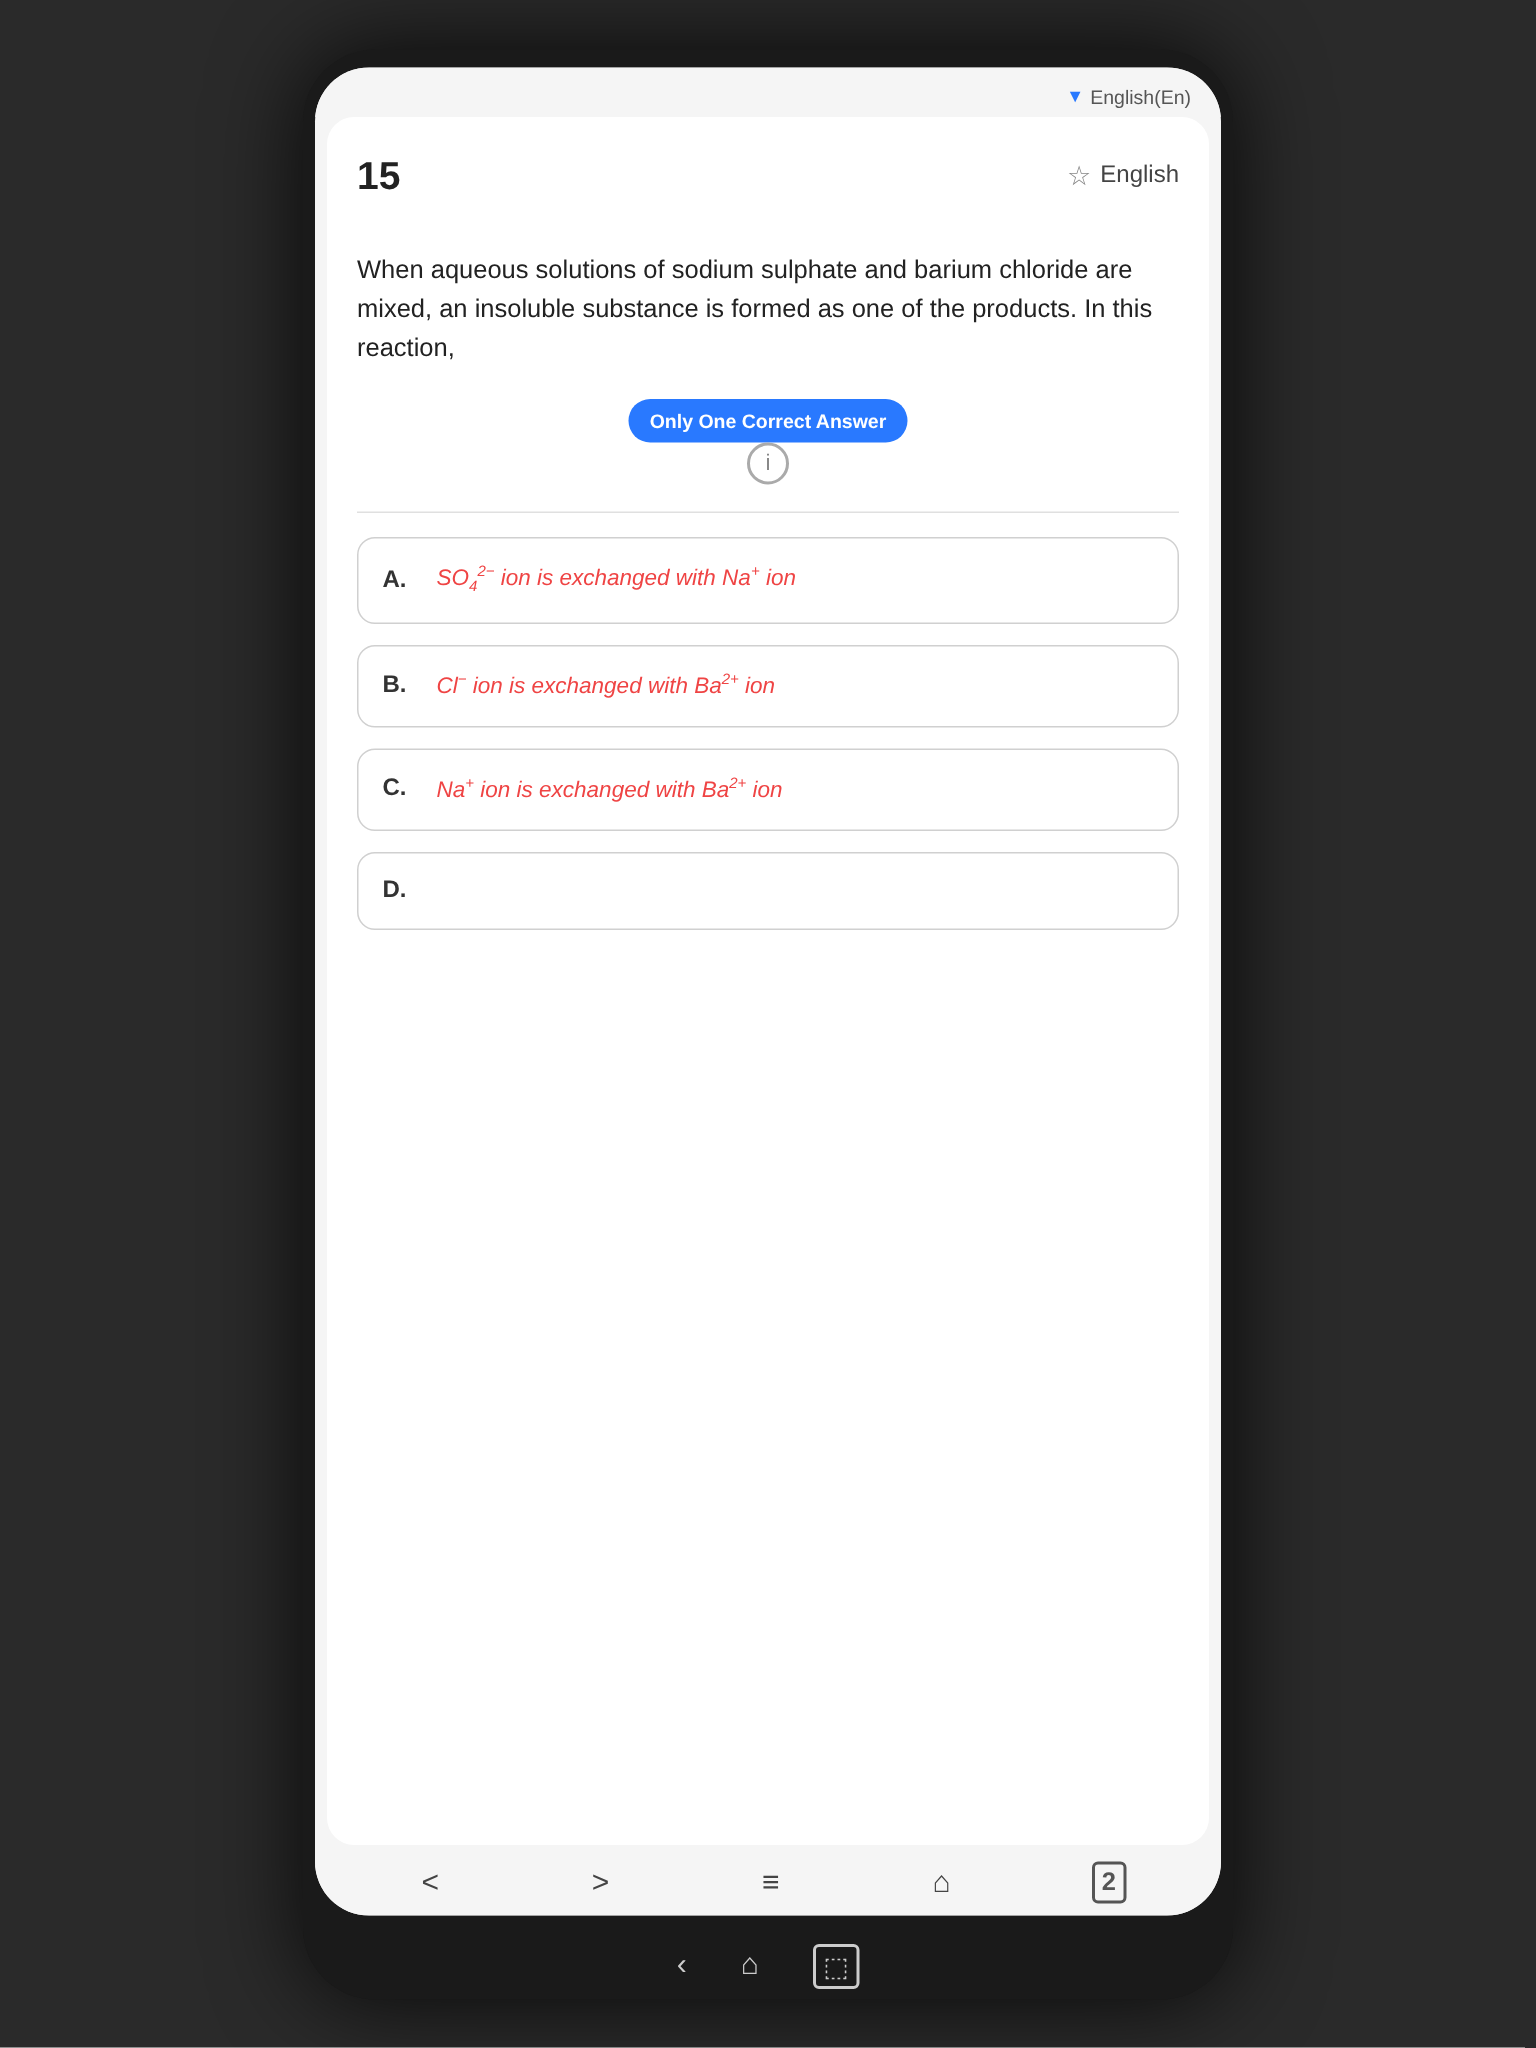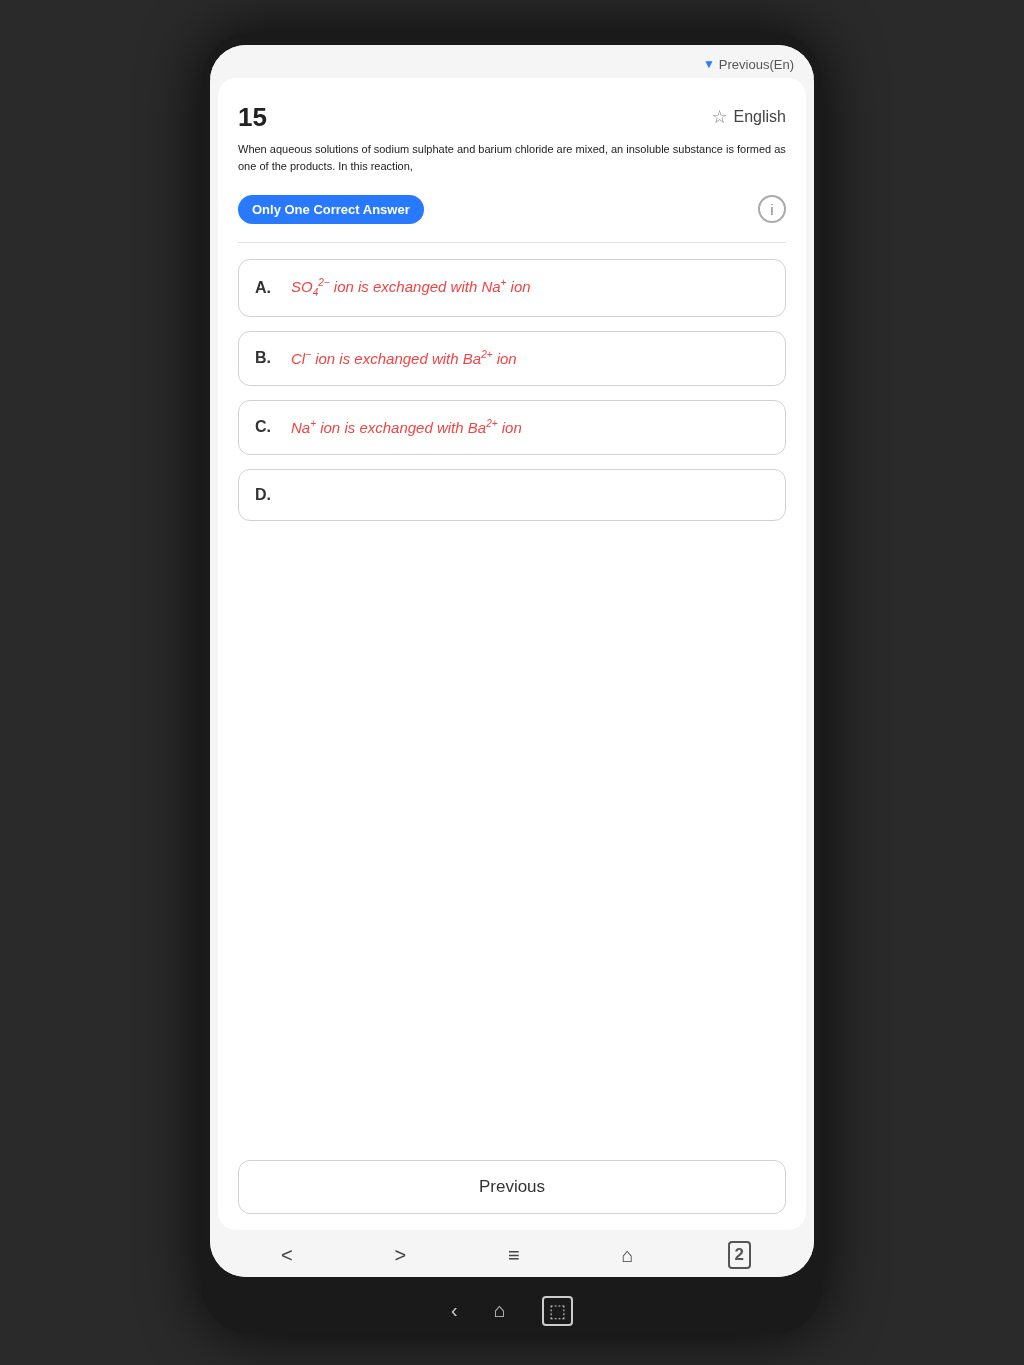--- a/index.html
+++ b/index.html
@@ -62,21 +62,21 @@
       padding: 24px 20px 16px 20px;
       display: flex;
       flex-direction: column;
       overflow: hidden;
     }
 
     .question-header {
       display: flex;
       justify-content: space-between;
       align-items: center;
-      margin-bottom: 8px;
+      margin-bottom: 34px;
     }
 
     .question-number {
       font-size: 26px;
       font-weight: 700;
       color: #222;
     }
 
     .review-btn {
       display: flex;
@@ -88,31 +88,32 @@
       font-size: 16px;
       color: #444;
     }
 
     .star-icon {
       font-size: 18px;
       color: #888;
     }
 
     .question-text {
-      font-size: 11px;
+      font-size: 17px;
       line-height: 1.55;
       color: #222;
       margin-bottom: 20px;
     }
 
     .answer-type-row {
       display: flex;
       align-items: center;
-      justify-content: space-between;
+      justify-content: center;
       margin-bottom: 18px;
+      flex-direction: column;
     }
 
     .answer-type-badge {
       background: #2979ff;
       color: #fff;
       font-size: 13px;
       font-weight: 600;
       padding: 7px 14px;
       border-radius: 20px;
     }
@@ -227,21 +228,21 @@
   </style>
 </head>
 <body>
 
 <div class="phone-frame">
   <div class="phone-screen">
 
     <div class="top-bar">
       <div class="language-indicator">
         <span style="color:#2979ff; font-size:12px;">▼</span>
-        <span style="font-size:13px; color:#555;">Previous(En)</span>
+        <span style="font-size:13px; color:#555;">English(En)</span>
       </div>
     </div>
 
     <div class="content-area">
 
       <div class="question-header">
         <span class="question-number">15</span>
         <button class="review-btn">
           <span class="star-icon">☆</span>
           <span>English</span>
@@ -274,21 +275,20 @@
           <span class="option-text">Na<sup>+</sup> ion is exchanged with Ba<sup>2+</sup> ion</span>
         </div>
 
         <div class="option-item">
           <span class="option-label">D.</span>
         </div>
 
       </div>
 
       <div class="nav-buttons">
-        <button class="nav-btn">Previous</button>
       </div>
 
     </div>
 
     <div class="system-nav">
       <span class="sys-nav-icon">&lt;</span>
       <span class="sys-nav-icon">&gt;</span>
       <span class="sys-nav-icon">≡</span>
       <span class="sys-nav-icon">⌂</span>
       <span class="sys-nav-icon" style="font-size:17px; border:2px solid #555; padding:2px 5px; border-radius:4px; font-weight:bold; color:#555;">2</span>

